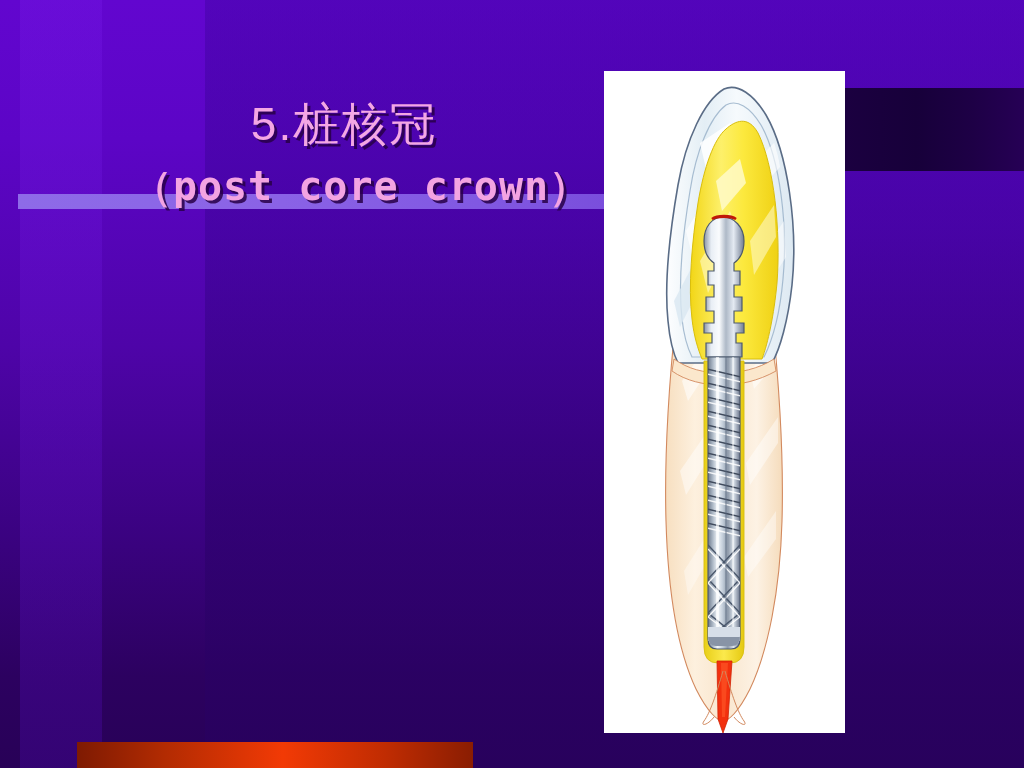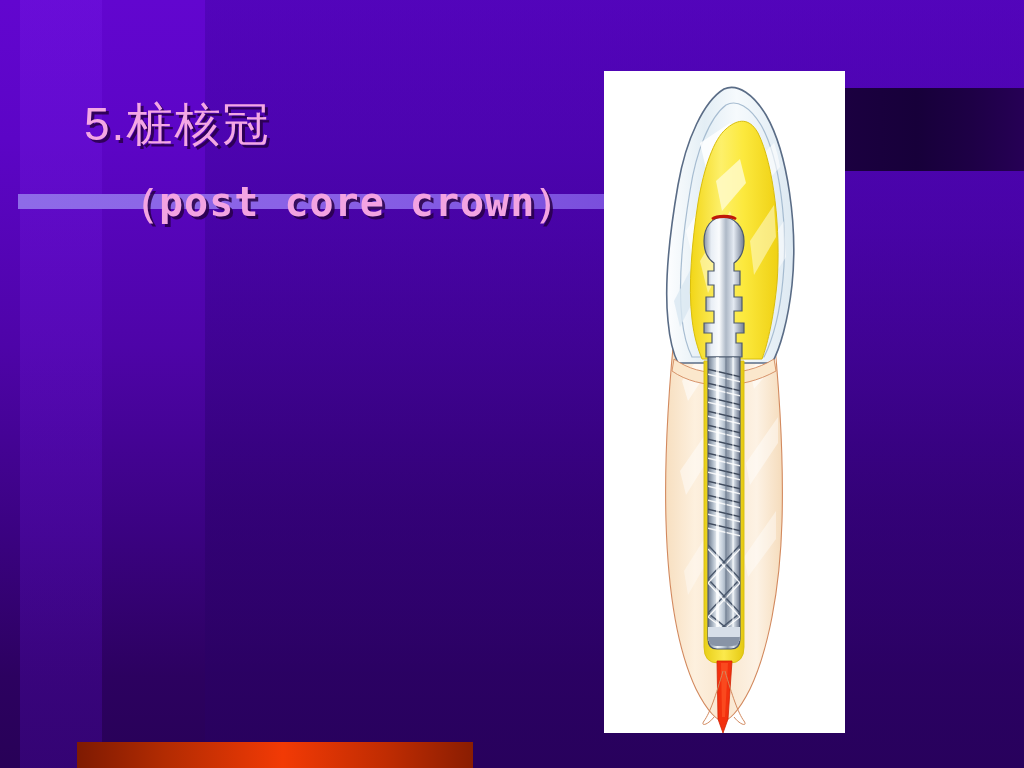--- a/index.html
+++ b/index.html
@@ -7,20 +7,21 @@
     padding: 0;
     background: #000;
   }
   #slide {
     position: relative;
     width: 1024px;
     height: 768px;
     overflow: hidden;
     font-family: "Liberation Sans", sans-serif;
     background: #5A06C8;
+    text-align: center;
   }
 
   
   .bg-base {
     position: absolute;
     left: 0; top: 0; right: 0; bottom: 0;
     background: linear-gradient(to bottom, #6206CF 0%, #5C05C6 18%, #4E04A8 45%, #3A0280 70%, #2C0160 88%, #280157 100%);
   }
   
   .bg-right {
@@ -68,21 +69,21 @@
   }
   .title-line1 {
     font-size: 46px;
     line-height: 1.15;
     color: #F4A7E4;
     letter-spacing: 2px;
     text-shadow: 3px 3px 0 rgba(40,0,70,0.85);
     white-space: nowrap;
   }
   .title-line2 {
-    margin-top: 24px;
+    margin-top: 8px;
     margin-left: 34px;
     font-family: "DejaVu Sans Mono", monospace;
     font-size: 40px;
     font-weight: bold;
     color: #F3A3E2;
     letter-spacing: 1px;
     text-shadow: 3px 3px 0 rgba(40,0,70,0.85);
     white-space: nowrap;
   }
 

